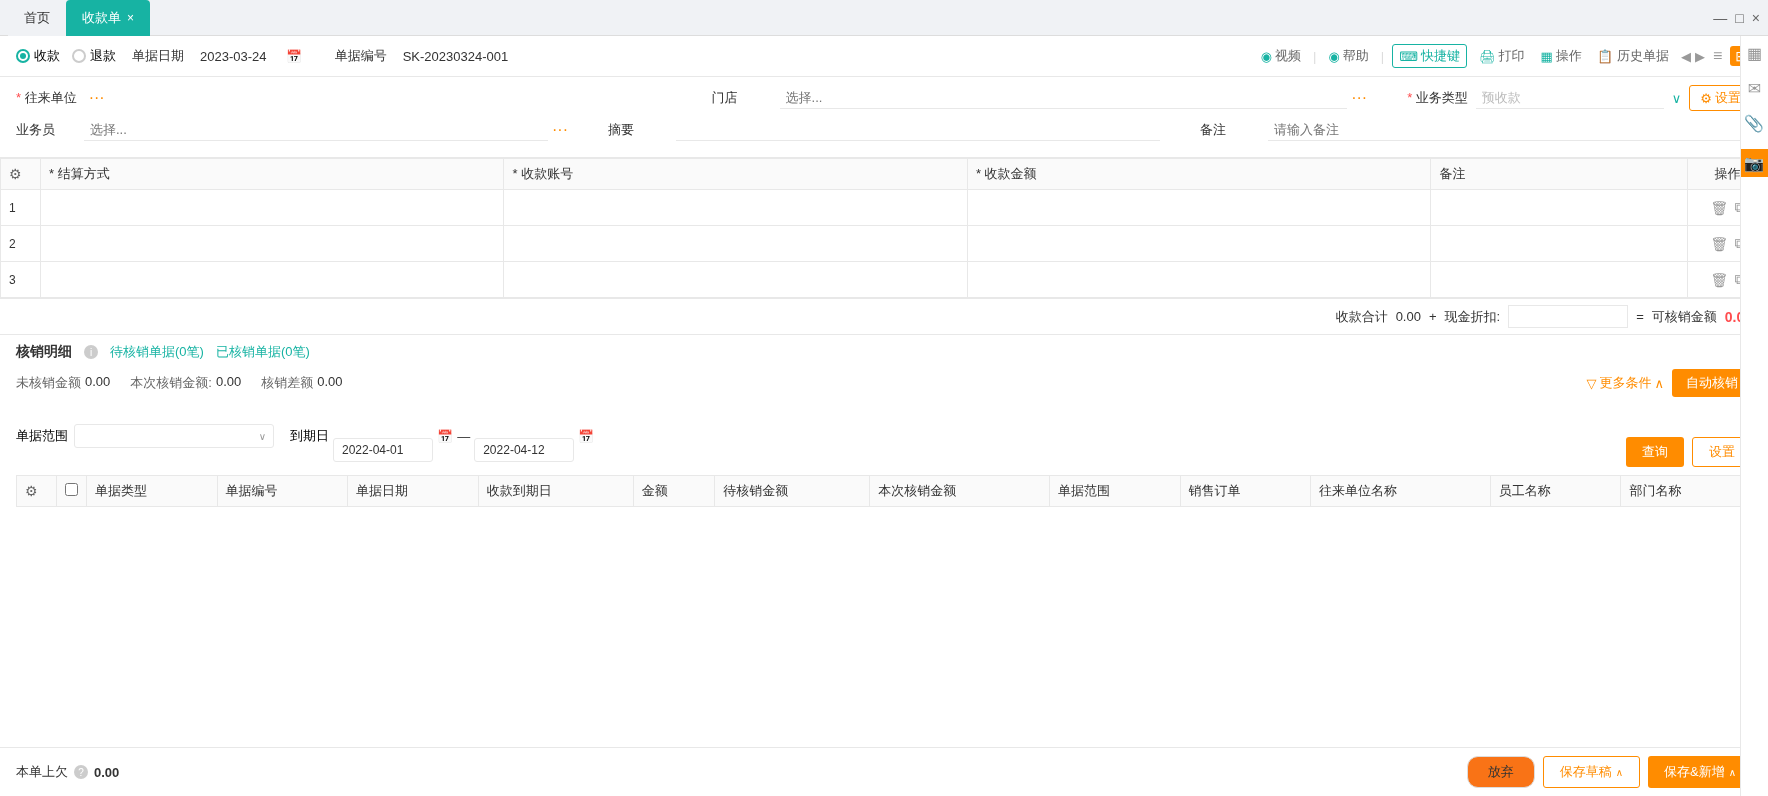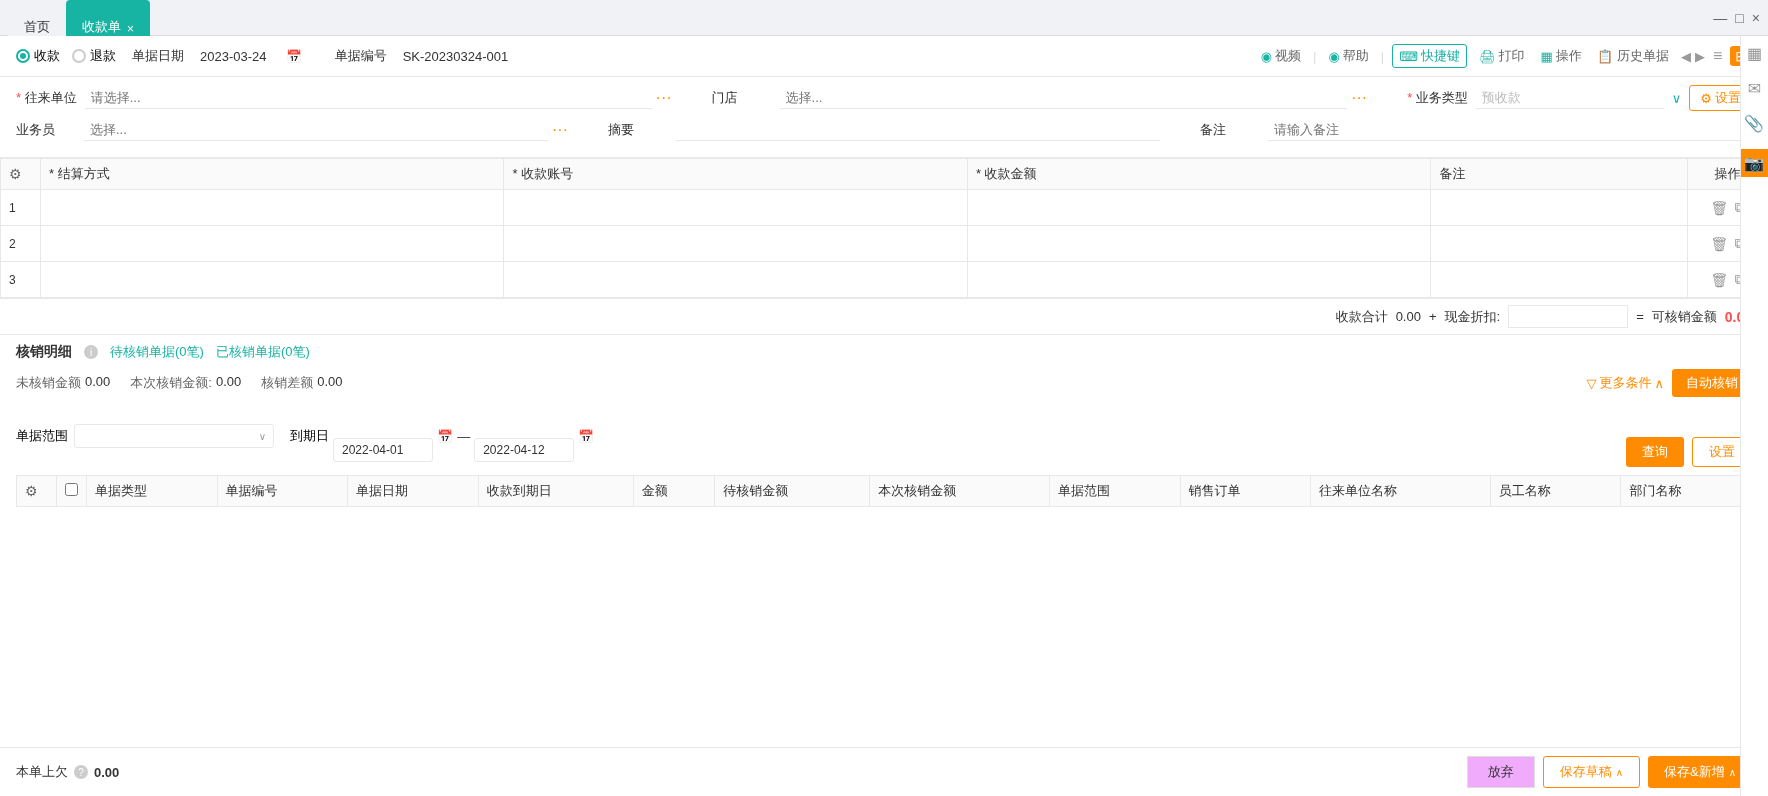--- a/index.html
+++ b/index.html
@@ -7,21 +7,21 @@
 
     
     .tab-bar {
       display: flex; align-items: center;
       background: #f0f2f5;
       border-bottom: 1px solid #ddd;
       height: 36px;
       padding: 0 8px;
     }
     .tab-item {
-      display: flex; align-items: flex-end;
+      display: flex; align-items: center;
       padding: 0 16px;
       height: 36px;
       cursor: pointer;
       font-size: 13px;
       color: #333;
     }
     .tab-item.home {
       background: #f0f2f5;
       color: #333;
     }
@@ -300,24 +300,24 @@
     .footer {
       display: flex; align-items: center;
       padding: 8px 16px;
       background: #fff;
       border-top: 1px solid #e8e8e8;
       gap: 8px;
     }
     .footer-left { display: flex; align-items: center; gap: 6px; color: #333; font-size: 13px; }
     .footer-right { margin-left: auto; display: flex; gap: 8px; }
     .btn-abandon {
-      background: #f0abfc;
+      background: #f97316;
       border: 1px solid #ddd;
       color: #333;
-      border-radius: 1px;
+      border-radius: 11px;
       padding: 6px 20px;
       cursor: pointer;
       font-size: 13px;
     }
     .btn-save-draft {
       background: #fff;
       border: 1px solid #ff8c00;
       color: #ff8c00;
       border-radius: 3px;
       padding: 6px 16px;
@@ -445,21 +445,20 @@
       <span style="cursor:pointer;color:#999;font-size:16px;">≡</span>
       <span style="cursor:pointer;background:#ff8c00;color:#fff;padding:2px 5px;border-radius:3px;font-size:14px;">⊞</span>
     </div>
   </div>
 
   <div class="form-section">
 
     <div class="form-row">
       <div class="form-field" style="flex:2;">
         <span class="form-field-label required">往来单位</span>
-        <input class="form-input" type="text" placeholder="请选择..." style="">
         <span class="more-btn">···</span>
       </div>
       <div style="width:40px;"></div>
       <div class="form-field" style="flex:2;">
         <span class="form-field-label">门店</span>
         <input class="form-input" type="text" placeholder="选择..." style="">
         <span class="more-btn">···</span>
       </div>
       <div style="width:40px;"></div>
       <div class="business-type-field">

